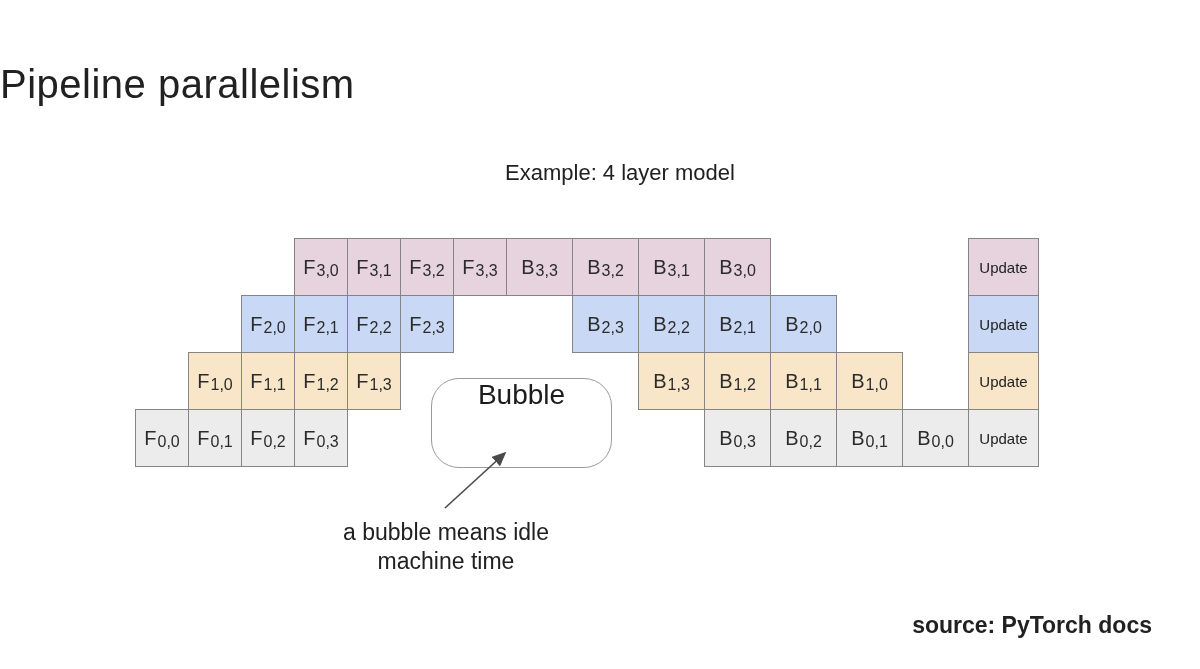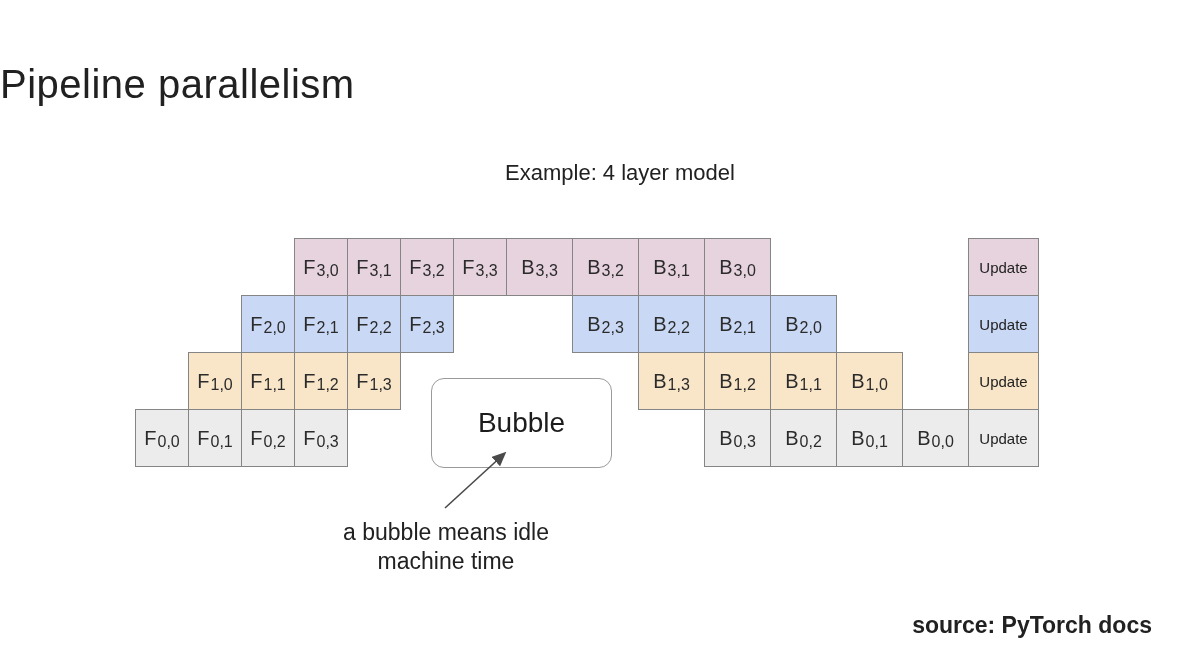--- a/index.html
+++ b/index.html
@@ -71,23 +71,23 @@
   }
   .bubble-box {
     position: absolute;
     left: 431px;
     top: 378px;
     width: 181px;
     height: 90px;
     box-sizing: border-box;
     background: #ffffff;
     border: 1.5px solid #9a9a9a;
-    border-radius: 13px;
+    border-radius: 28px;
     display: flex;
-    align-items: center;
+    align-items: flex-start;
     justify-content: center;
     font-size: 28px;
     color: #1c1c1c;
   }
   .bubble-arrow {
     position: absolute;
     left: 430px;
     top: 440px;
     width: 100px;
     height: 85px;

